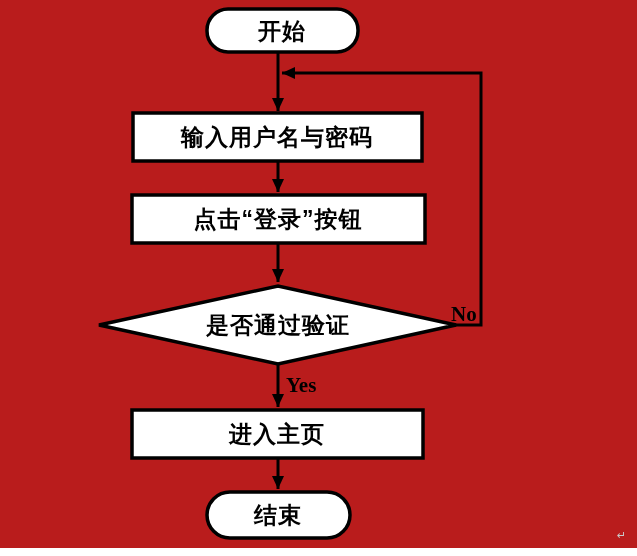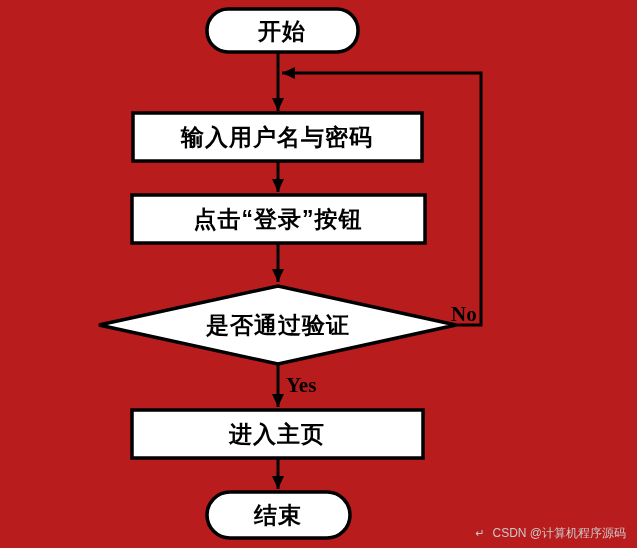--- a/index.html
+++ b/index.html
@@ -103,15 +103,14 @@
       <rect class="node-shape" x="207" y="492" width="143" height="46" rx="23" ry="23"></rect>
       <text class="node-label" x="278" y="523">结束</text>
     </g>
 
     <text class="edge-label" x="286" y="392">Yes</text>
     <text class="edge-label" x="451" y="321">No</text>
   </svg>
 
   <div class="watermark">
     <span class="wm-icon">↵</span>
-    <span>CSDN @计算机程序源码</span>
   </div>
 </div>
 
 </body></html>

